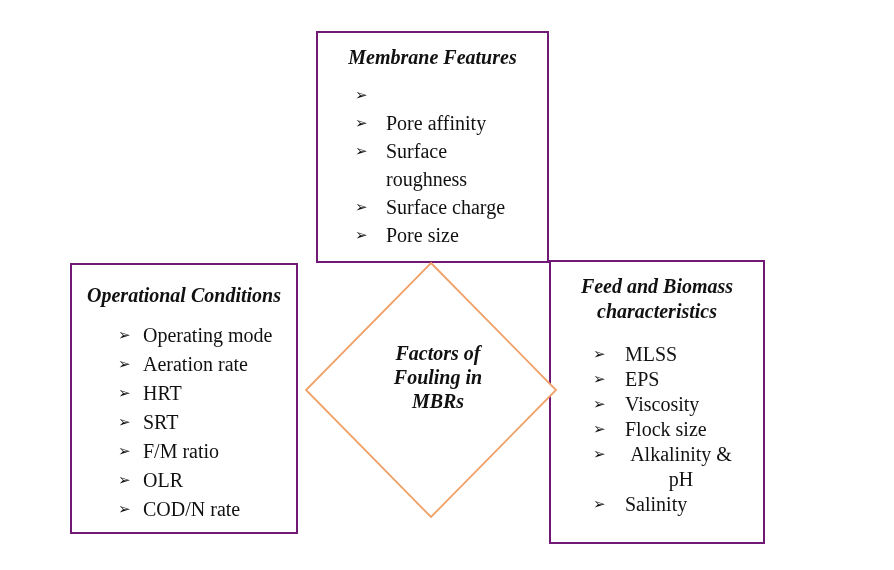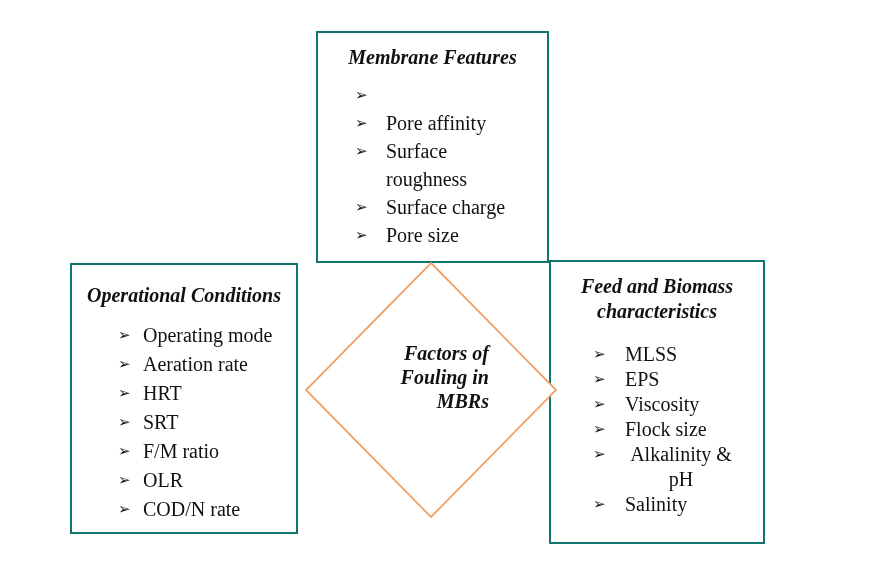--- a/index.html
+++ b/index.html
@@ -7,21 +7,21 @@
     position: relative;
     width: 894px;
     height: 570px;
     background: #ffffff;
     font-family: "Liberation Serif", "DejaVu Serif", serif;
     color: #111111;
     overflow: hidden;
   }
   .box {
     position: absolute;
-    border: 2px solid #0f766e;
+    border: 2px solid #701a75;
     background: #ffffff;
     box-sizing: border-box;
   }
   .box-top   { left: 316px; top: 31px;  width: 233px; height: 232px; padding: 13px 8px 0 8px; }
   .box-left  { left: 70px;  top: 263px; width: 228px; height: 271px; padding: 19px 8px 0 8px; }
   .box-right { left: 549px; top: 260px; width: 216px; height: 284px; padding: 12px 6px 0 6px; }
   .box-title {
     font-weight: bold;
     font-style: italic;
     font-size: 20px;
@@ -59,21 +59,21 @@
   }
   .diamond-text {
     position: absolute;
     left: 387px;
     top: 341px;
     width: 102px;
     font-weight: bold;
     font-style: italic;
     font-size: 20px;
     line-height: 24px;
-    text-align: right;
+    text-align: center;
   }
 </style>
 </head>
 <body>
 
 <div class="canvas">
 
   <div class="box box-top">
     <div class="box-title">Membrane Features</div>
     <div class="item-list">

